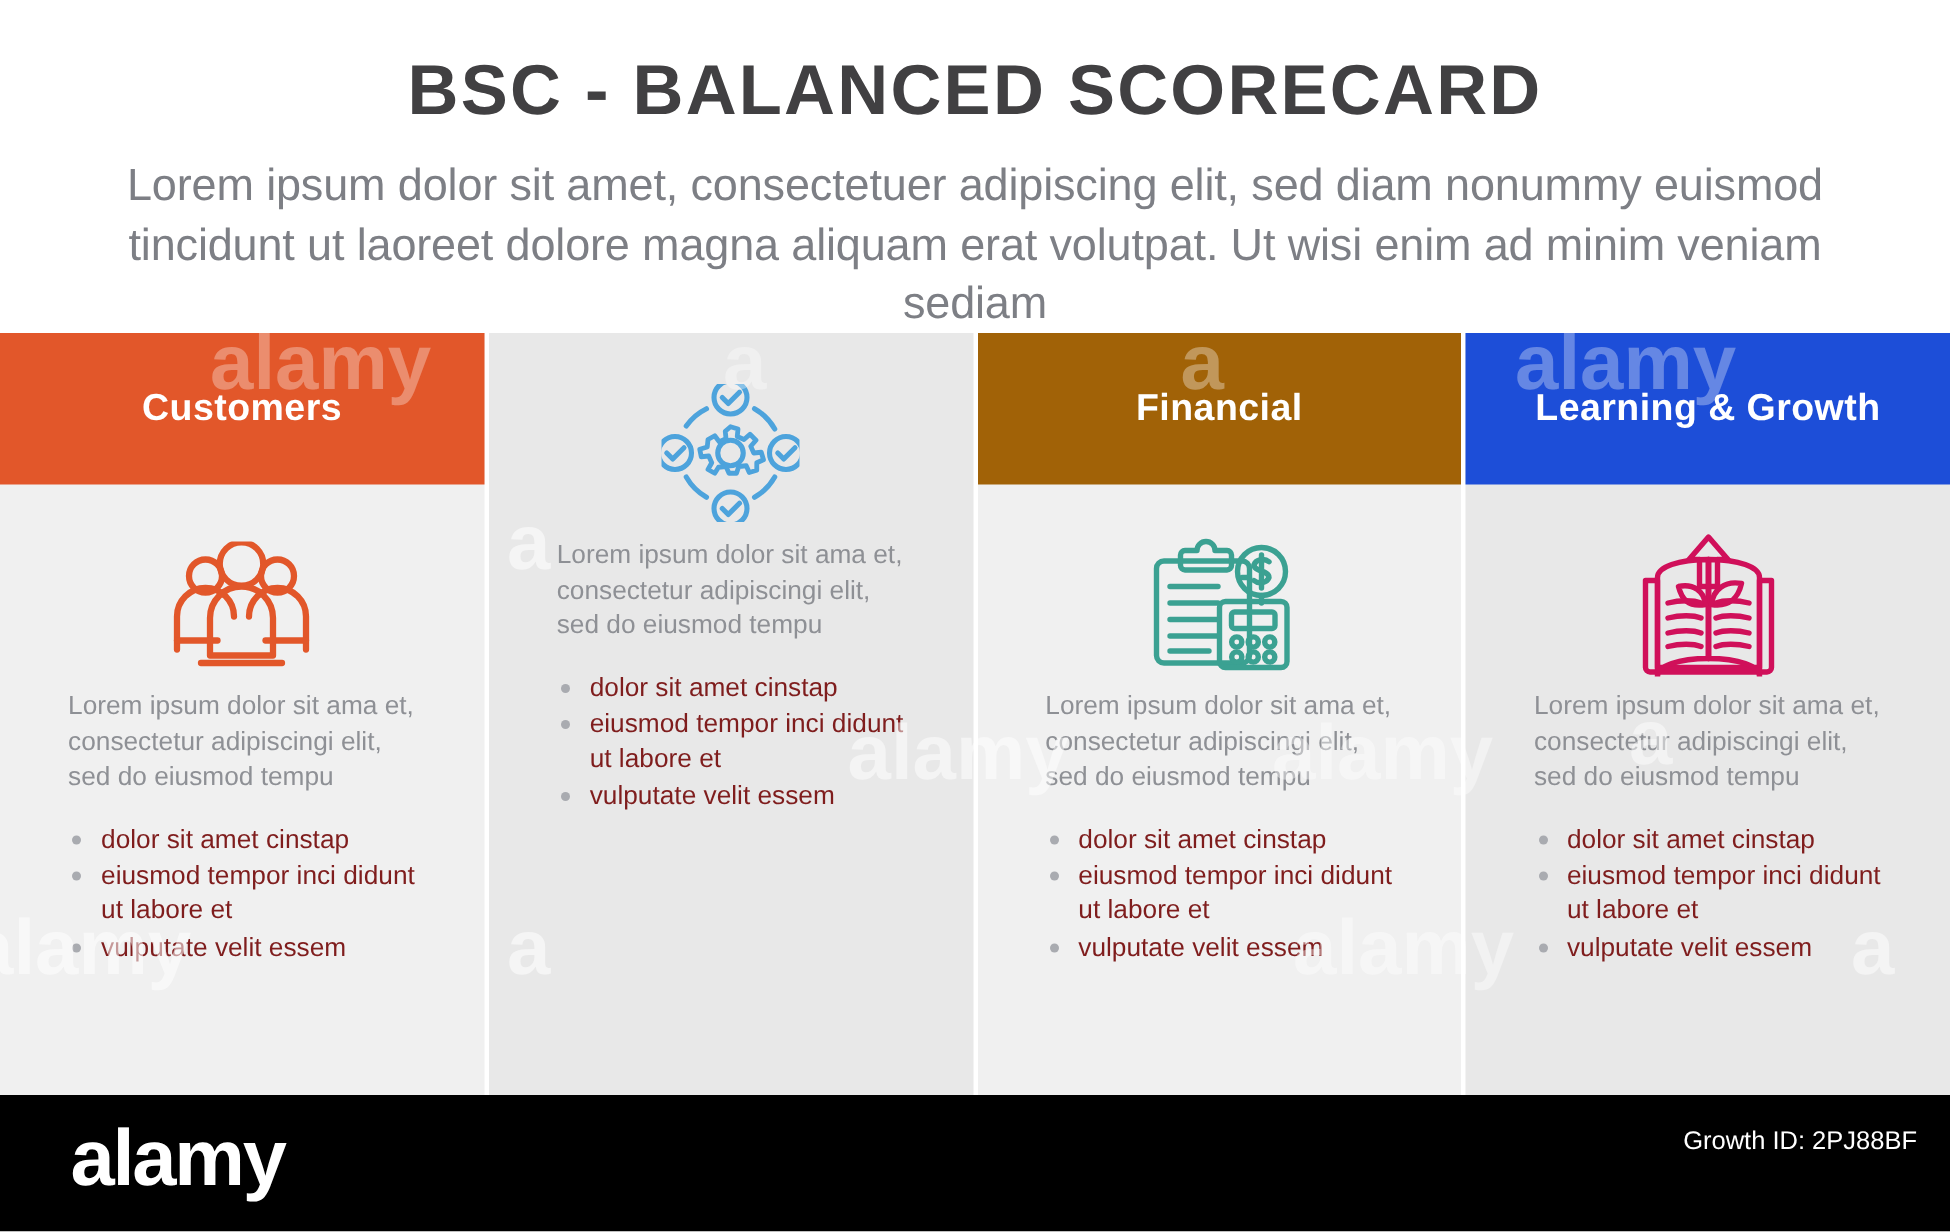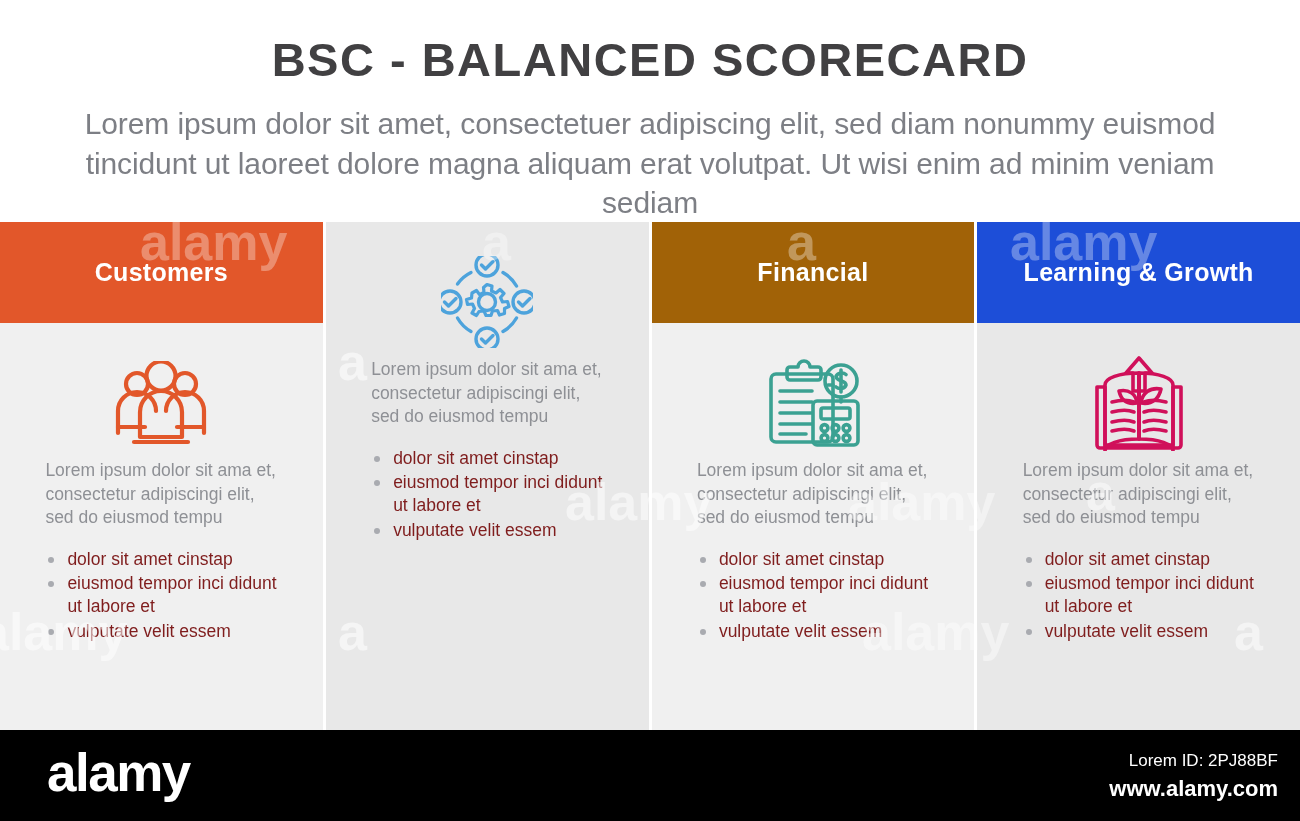--- a/index.html
+++ b/index.html
@@ -323,17 +323,16 @@
   <div class="wm" style="left:565px; top:472px; font-size:52px; color:rgba(255,255,255,0.50);">alamy</div>
   <div class="wm" style="left:848px; top:472px; font-size:52px; color:rgba(255,255,255,0.42);">alamy</div>
   <div class="wm" style="left:1086px; top:462px; font-size:52px; color:rgba(255,255,255,0.48);">a</div>
   <div class="wm" style="left:338px; top:602px; font-size:52px; color:rgba(255,255,255,0.55);">a</div>
   <div class="wm" style="left:862px; top:602px; font-size:52px; color:rgba(255,255,255,0.42);">alamy</div>
   <div class="wm" style="left:1234px; top:602px; font-size:52px; color:rgba(255,255,255,0.50);">a</div>
   <div class="wm" style="left:-20px; top:602px; font-size:52px; color:rgba(255,255,255,0.55);">alamy</div>
 
   <div class="footer">
     <div class="footer-logo">alamy</div>
-    <div class="footer-id">Lorem ID: 2PJ88BF</div>
-    <div class="footer-url">www.alamy.com</div>
+    <div class="footer-id">Growth ID: 2PJ88BF</div>
   </div>
 
 </div>
 
 </body></html>

